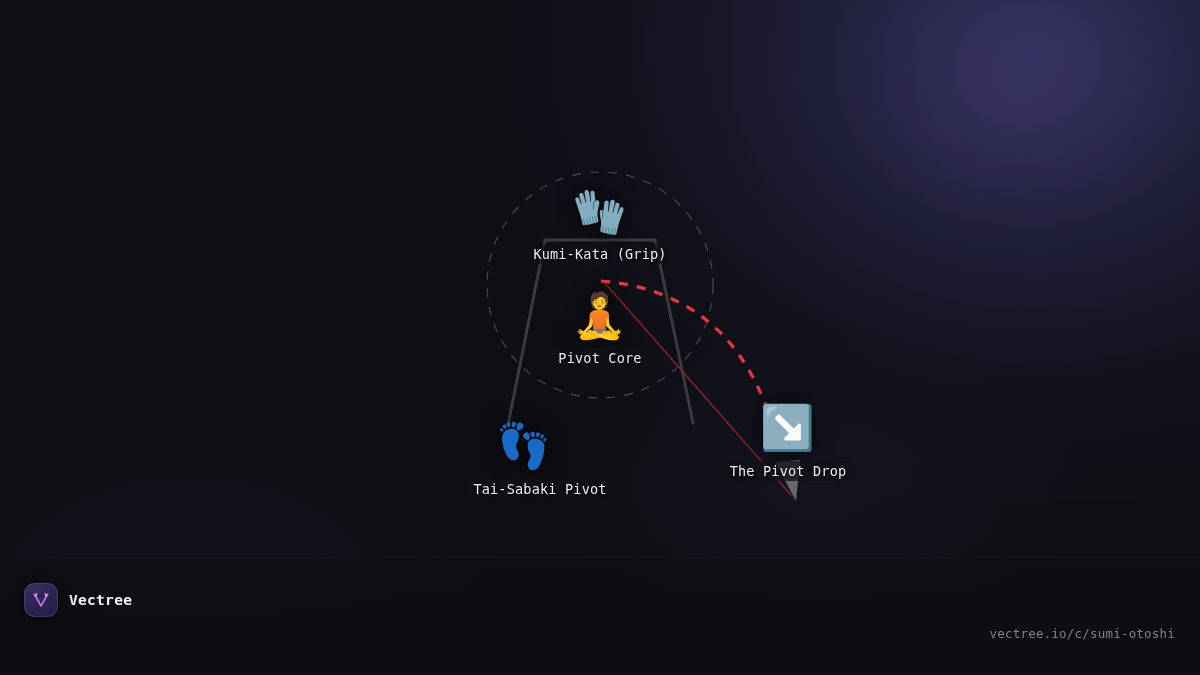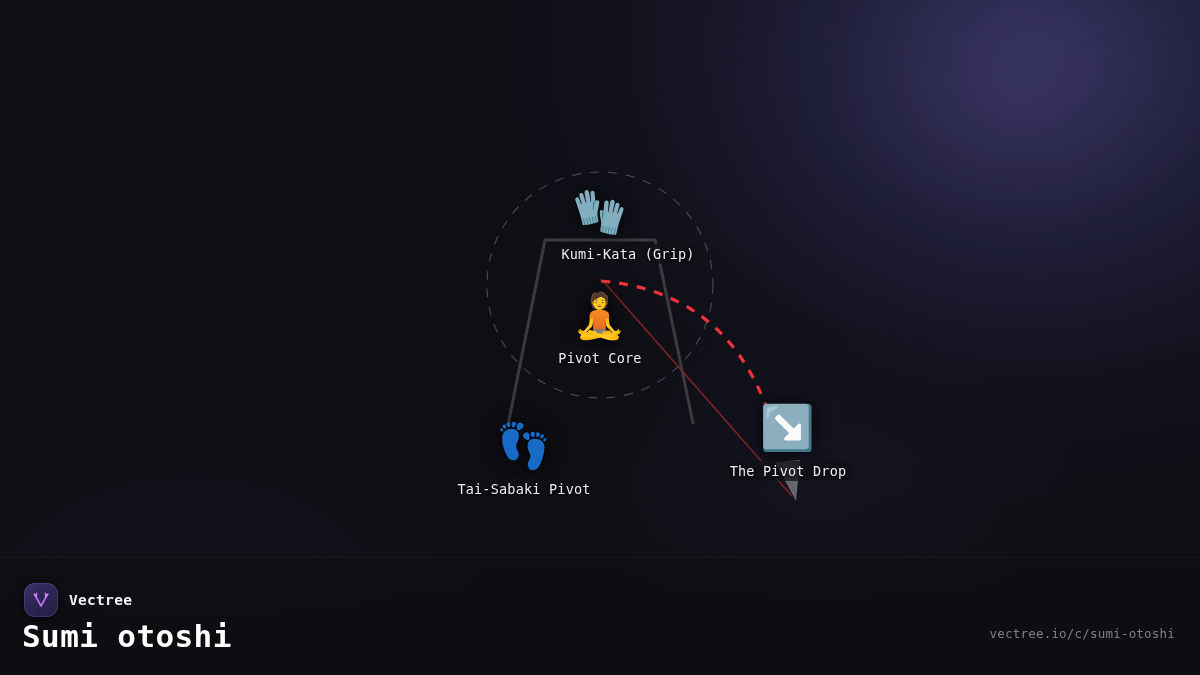--- a/index.html
+++ b/index.html
@@ -167,35 +167,35 @@
     <path d="M 604 282 L 791 495" fill="none" stroke="#7d2326" stroke-width="1.7" stroke-linecap="round"></path>
 
     <path d="M 775 462 L 796 501 L 800 460 Z" fill="#6e6e74" opacity="0.92"></path>
 
     <path d="M 601 281 Q 722 291 766 406" fill="none" stroke="#f2333c" stroke-width="3.2" stroke-linecap="butt" stroke-dasharray="9 9"></path>
   </svg>
 
   <div class="node" style="left:600px; top:212px;">
     <div class="node-emoji">🧤</div>
   </div>
-  <div class="node" style="left:628px; top:254px;">
+  <div class="node" style="left:600px; top:254px;">
     <div class="node-label">Kumi-Kata (Grip)</div>
   </div>
 
   <div class="node" style="left:600px; top:316px;">
     <div class="node-emoji">🧘</div>
   </div>
   <div class="node" style="left:600px; top:358px;">
     <div class="node-label">Pivot Core</div>
   </div>
 
   <div class="node" style="left:524px; top:446px;">
     <div class="node-emoji">👣</div>
   </div>
-  <div class="node" style="left:524px; top:489px;align-items:center;">
+  <div class="node" style="left:540px; top:489px;align-items:center;">
     <div class="node-label">Tai-Sabaki Pivot</div>
   </div>
 
   <div class="node" style="left:788px; top:428px;">
     <div class="node-emoji">↘️</div>
   </div>
   <div class="node" style="left:788px; top:471px;">
     <div class="node-label">The Pivot Drop</div>
   </div>
 
@@ -207,18 +207,17 @@
           <path d="M5 6 L11 17 L17 6" fill="none" stroke="#c06ef2" stroke-width="1.7" stroke-linecap="round" stroke-linejoin="round"></path>
           <path d="M4.2 5.2 L6.1 7.6" stroke="#d58cf7" stroke-width="1.5" stroke-linecap="round"></path>
           <path d="M6.6 4.6 L6.0 7.4" stroke="#d58cf7" stroke-width="1.5" stroke-linecap="round"></path>
           <path d="M17.8 5.2 L15.9 7.6" stroke="#d58cf7" stroke-width="1.5" stroke-linecap="round"></path>
           <path d="M15.4 4.6 L16.0 7.4" stroke="#d58cf7" stroke-width="1.5" stroke-linecap="round"></path>
         </svg>
       </div>
       <div id="brand-name">Vectree</div>
     </div>
 
-    <div id="doc-title">Sumi otoshi</div>
 
     <div id="doc-url">vectree.io/c/sumi-otoshi</div>
   </div>
 
 </div>
 
 </body></html>

